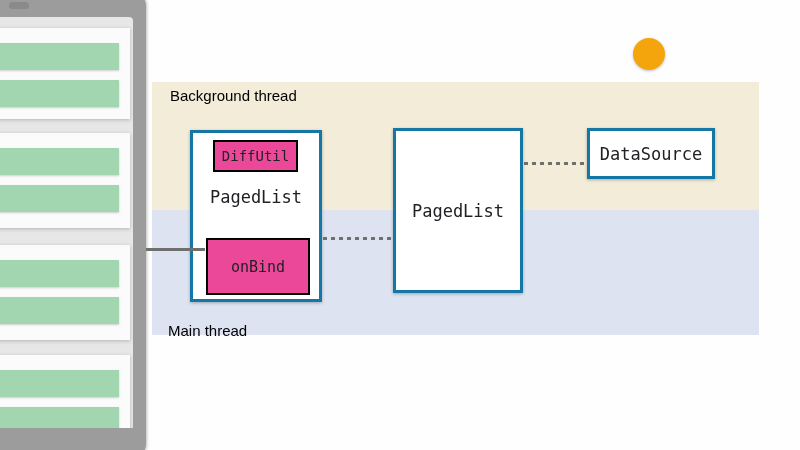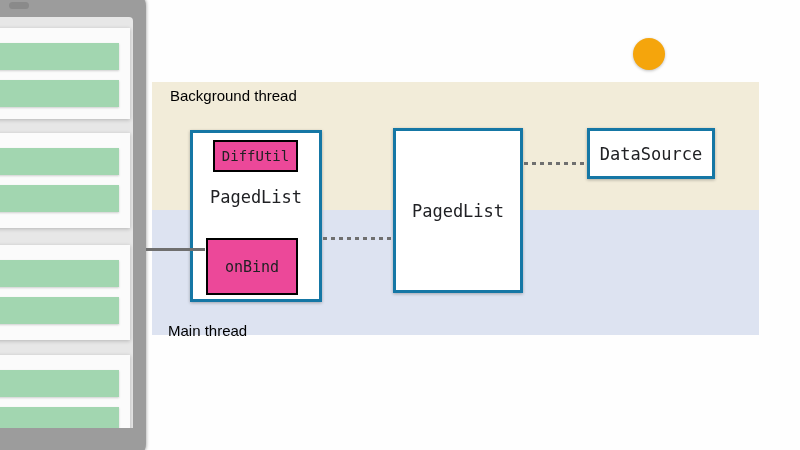--- a/index.html
+++ b/index.html
@@ -23,21 +23,21 @@
     position:absolute;background:#fff;border:3px solid #1577A5;
     box-sizing:border-box;box-shadow:0 1px 3px rgba(0,0,0,0.28);
   }
   .box-adapter{left:190px;top:130px;width:132px;height:172px;}
   .subbox{
     position:absolute;background:#ec4899;border:2px solid #000000;
     box-sizing:border-box;display:flex;align-items:center;justify-content:center;
     z-index:3;
   }
   .box-diffutil{left:20px;top:7px;width:85px;height:32px;font-size:14px;}
-  .box-onbind{left:13px;top:105px;width:92px;height:57px;flex-direction:column;font-size:15px;line-height:18px;gap:28px;}
+  .box-onbind{left:13px;top:105px;width:104px;height:57px;flex-direction:column;font-size:15px;line-height:18px;gap:28px;}
   .adapter-label{
     position:absolute;left:0;right:0;top:54px;text-align:center;
     font-size:17px;line-height:21px;
   }
   .adapter-label span{display:block;}
   .box-pagedlist{
     left:393px;top:128px;width:130px;height:165px;
     display:flex;align-items:center;justify-content:center;font-size:17px;
   }
   .box-datasource{

